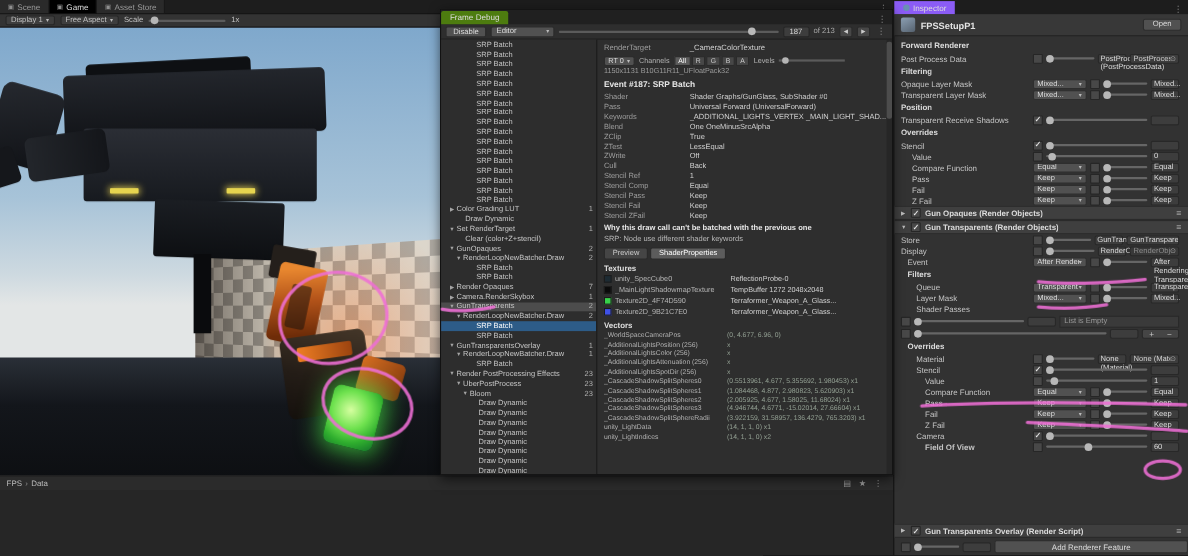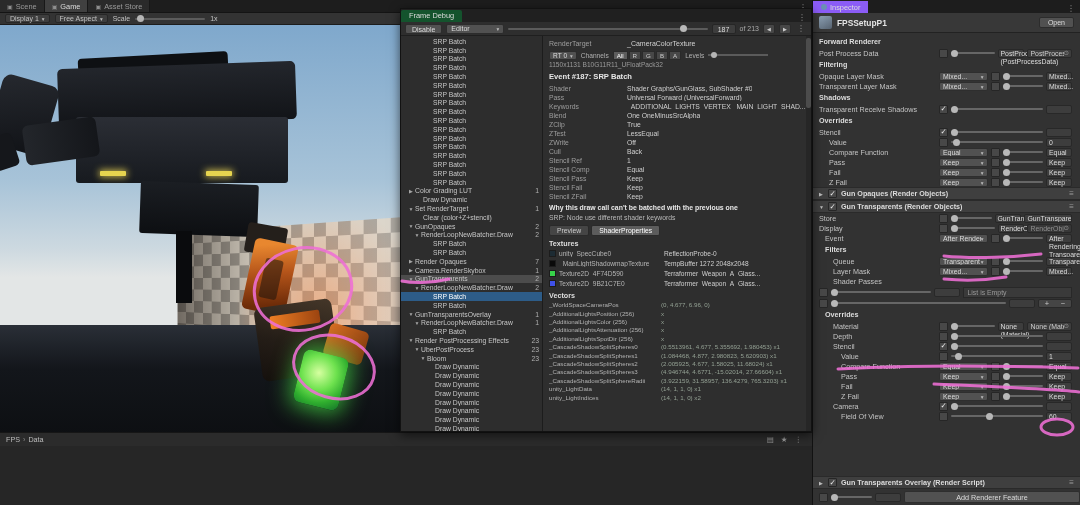--- a/index.html
+++ b/index.html
@@ -2,21 +2,21 @@
 <html><head>
 <meta charset="utf-8">
 <style>
   *{margin:0;padding:0;box-sizing:border-box}
   html,body{background:#1b1b1b}
   .root{position:relative;width:1080px;height:505px;background:#282828;font-family:"Liberation Sans",sans-serif;color:#c8c8c8;overflow:hidden;font-size:8px;--c-annotation:#ee6fd5;--c-selection:#2d5c88}
   
   .left{position:absolute;left:0;top:0;width:812px;height:505px;display:flex;flex-direction:column;background:#232323}
   .tabstrip{height:13px;background:#1d1d1d;display:flex;align-items:flex-end;border-bottom:1px solid #141414}
   .etab{display:flex;align-items:center;gap:3px;height:12px;padding:0 7px;background:#2a2a2a;color:#9a9a9a;font-size:7.4px;border-right:1px solid #181818}
-  .etab.active{background:#404040;color:#ddd}
+  .etab.active{background:#000000;color:#ddd}
   .etab-icon{font-size:6px;color:#8f8f8f}
   .strip-menu{margin-left:auto;padding:0 5px;color:#9a9a9a;font-size:8px}
   .gtoolbar{height:12px;background:#333;border-bottom:1px solid #1c1c1c;display:flex;align-items:center;gap:5px;padding:0 5px;font-size:7px;color:#c2c2c2}
   .gt-dd{display:flex;align-items:center;gap:3px;background:#3e3e3e;border:1px solid #272727;border-radius:2px;height:9px;padding:0 4px}
   .dda::before{content:"▾";font-size:5.5px;color:#bbb}
   .gt-slider{position:relative;width:70px;height:2px;background:#5b5b5b;border-radius:1px}
   .gt-knob{position:absolute;left:2%;top:-2.5px;width:7px;height:7px;border-radius:50%;background:#b5b5b5}
   .gameview{position:relative;height:407px;overflow:hidden;background:#0c0d10}
   .sky{position:absolute;inset:0;background:linear-gradient(180deg,#7fa8cc 0%,#a7c3d8 38%,#cdd9e0 55%,#e3e6e6 62%)}
   .wall{position:absolute;left:90px;top:192px;width:314px;height:128px;background:repeating-conic-gradient(#d2cabc 0% 25%,#958f85 0% 50%);background-size:30px 30px;transform:perspective(260px) rotateY(-16deg);transform-origin:100% 50%}
@@ -43,21 +43,21 @@
   .g-accent{position:absolute;left:52px;top:88px;width:50px;height:13px;background:linear-gradient(90deg,#ef7f24,#9c4410);transform:rotate(-8deg);border-radius:2px}
   .g-grip{position:absolute;left:108px;top:102px;width:40px;height:34px;background:linear-gradient(120deg,#d96f23,#7c350c);transform:rotate(16deg);border-radius:5px}
   .g-mag{position:absolute;left:80px;top:128px;width:46px;height:54px;background:radial-gradient(circle at 42% 38%,#d6ffa0 0%,#6fe24f 40%,#2fae2e 70%,#14702a 100%);box-shadow:0 0 22px 4px rgba(70,225,70,.75);transform:rotate(14deg);border-radius:7px}
   .projectbar{height:14px;background:#2b2b2b;border-top:1px solid #161616;display:flex;align-items:center;padding:0 6px;font-size:7.2px;color:#bdbdbd}
   .pb-sep{margin:0 3px;color:#8a8a8a}
   .pb-icons{margin-left:auto;display:flex;gap:7px;color:#9a9a9a;font-size:7.5px;padding-right:4px}
   .projectarea{flex:1;background:#262626}
   
   .fdwin{position:absolute;left:400px;top:8px;width:412px;height:424px;background:#2e2e2e;border:1px solid #121212;box-shadow:0 3px 10px rgba(0,0,0,.6);display:flex;flex-direction:column;z-index:5}
   .fd-titlebar{height:13px;background:#202020;display:flex;align-items:flex-end}
-  .fd-wintab{background:#14532d;color:#ddd;font-size:7.4px;height:12px;line-height:12px;padding:0 8px;border-radius:2px 2px 0 0}
+  .fd-wintab{background:#4d7c0f;color:#ddd;font-size:7.4px;height:12px;line-height:12px;padding:0 8px;border-radius:2px 2px 0 0}
   .fd-title-menu{margin-left:auto;color:#9a9a9a;padding:0 5px;font-size:8px}
   .fd-toolbar{height:14px;display:flex;align-items:center;gap:4px;padding:0 4px;border-bottom:1px solid #1f1f1f}
   .fd-btn{background:#515151;border:1px solid #2c2c2c;border-radius:2px;height:10px;line-height:9px;padding:0 6px;font-size:7px;color:#ddd}
   .fd-dd{display:flex;align-items:center;gap:3px;background:#515151;border:1px solid #2c2c2c;border-radius:2px;height:10px;padding:0 4px;font-size:7px;color:#ddd;width:58px;justify-content:space-between}
   .fd-slider{position:relative;flex:1;height:2px;background:#5b5b5b;border-radius:1px}
   .fd-knob{position:absolute;left:86%;top:-3px;width:7px;height:7px;border-radius:50%;background:#b8b8b8}
   .fd-count{width:24px;height:10px;background:#3d3d3d;border:1px solid #262626;border-radius:2px;font-size:7px;color:#ddd;text-align:center;line-height:9px}
   .fd-of{font-size:7px;color:#aaa}
   .fd-arrow{background:#474747;border:1px solid #2a2a2a;border-radius:2px;width:12px;height:10px;font-size:5px;color:#ccc;text-align:center;line-height:9px}
   .fd-menu{color:#9a9a9a;font-size:8px;padding:0 2px}
@@ -811,21 +811,21 @@
               <span class="knob"></span>
             </span>
             <span class="sval">Mixed...</span>
 
           </span>
 
         </div>
 
         <div class="irow t-section">
 
-          <span class="lbl">Shadows</span>
+          <span class="lbl">Position</span>
 
         </div>
 
         <div class="irow t-checkbox">
 
           <span class="lbl">Transparent Receive Shadows</span>
           <span class="ctl">
 
             <span class="cbr cb on"></span>
             <span class="sld">
@@ -1117,34 +1117,20 @@
             <span class="sval">None (Material)</span>
             <span class="objf">
               <span class="objv">None (Material)</span>
               <span class="objdot">⊙</span>
             </span>
 
           </span>
 
         </div>
 
-        <div class="irow t-checkbox">
-
-          <span class="lbl" style="padding-left: 14px;">Depth</span>
-          <span class="ctl">
-
-            <span class="cbr cb"></span>
-            <span class="sld">
-              <span class="knob"></span>
-            </span>
-            <span class="sval"></span>
-
-          </span>
-
-        </div>
 
         <div class="irow t-checkbox">
 
           <span class="lbl" style="padding-left: 14px;">Stencil</span>
           <span class="ctl">
 
             <span class="cbr cb on"></span>
             <span class="sld">
               <span class="knob"></span>
             </span>
@@ -1251,21 +1237,21 @@
               <span class="knob"></span>
             </span>
             <span class="sval"></span>
 
           </span>
 
         </div>
 
         <div class="irow t-slider">
 
-          <span class="lbl" style="padding-left: 22px;">Field Of View</span>
+          <span class="lbl" style="padding-left: 22px; font-weight: bold;">Field Of View</span>
           <span class="ctl">
 
             <span class="cbr cb"></span>
             <span class="sld">
               <span class="knob" style="left: 38%;"></span>
             </span>
             <span class="sval">60</span>
 
           </span>
 

